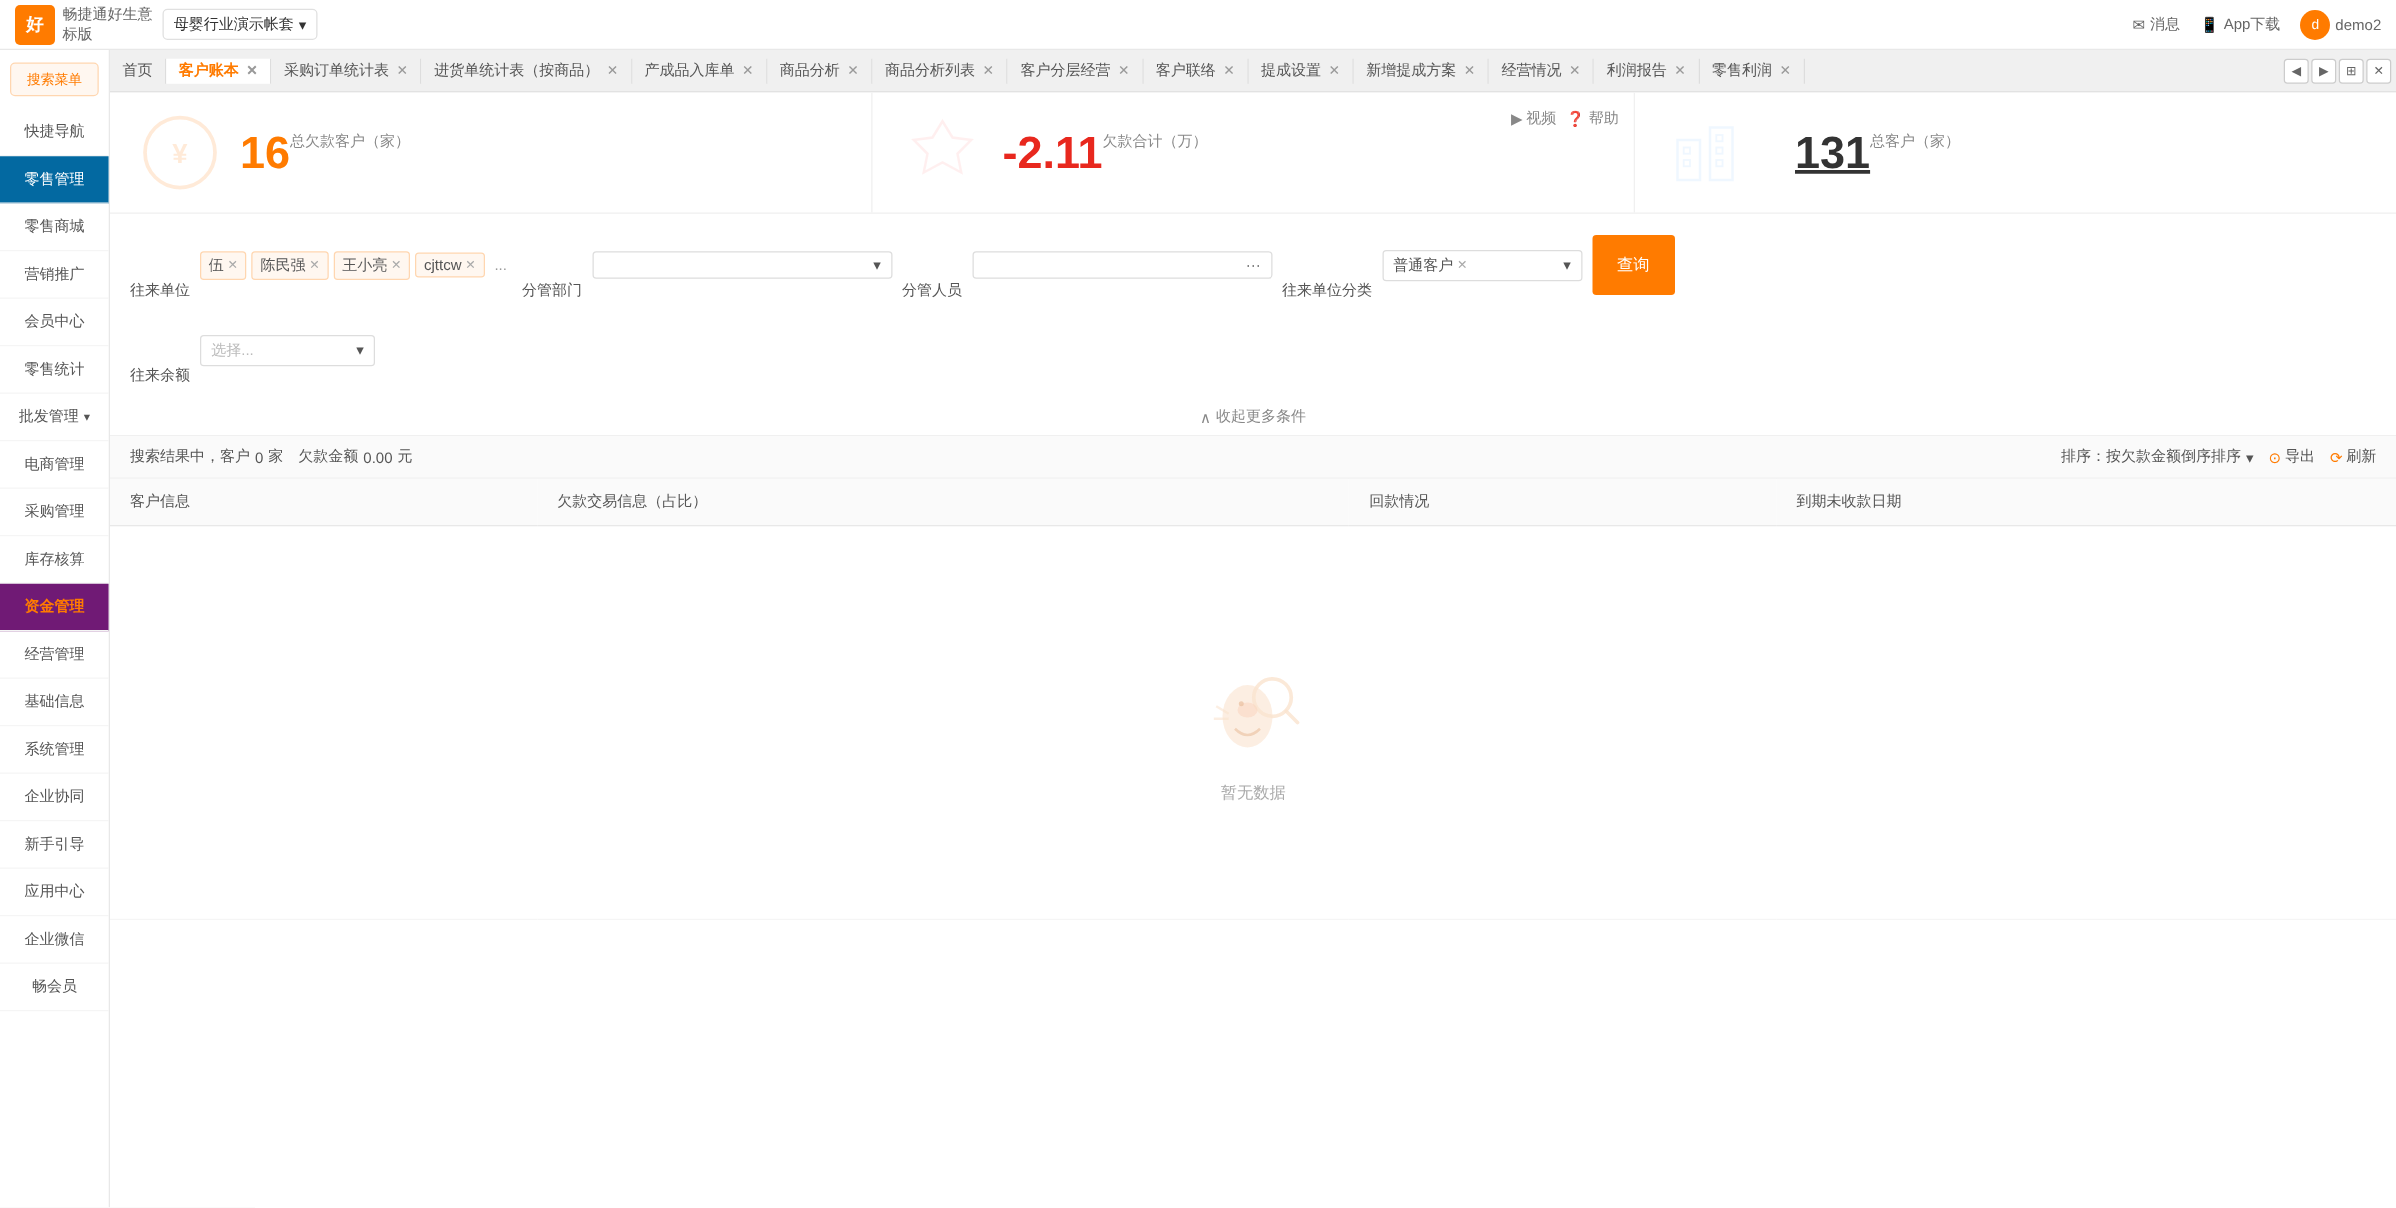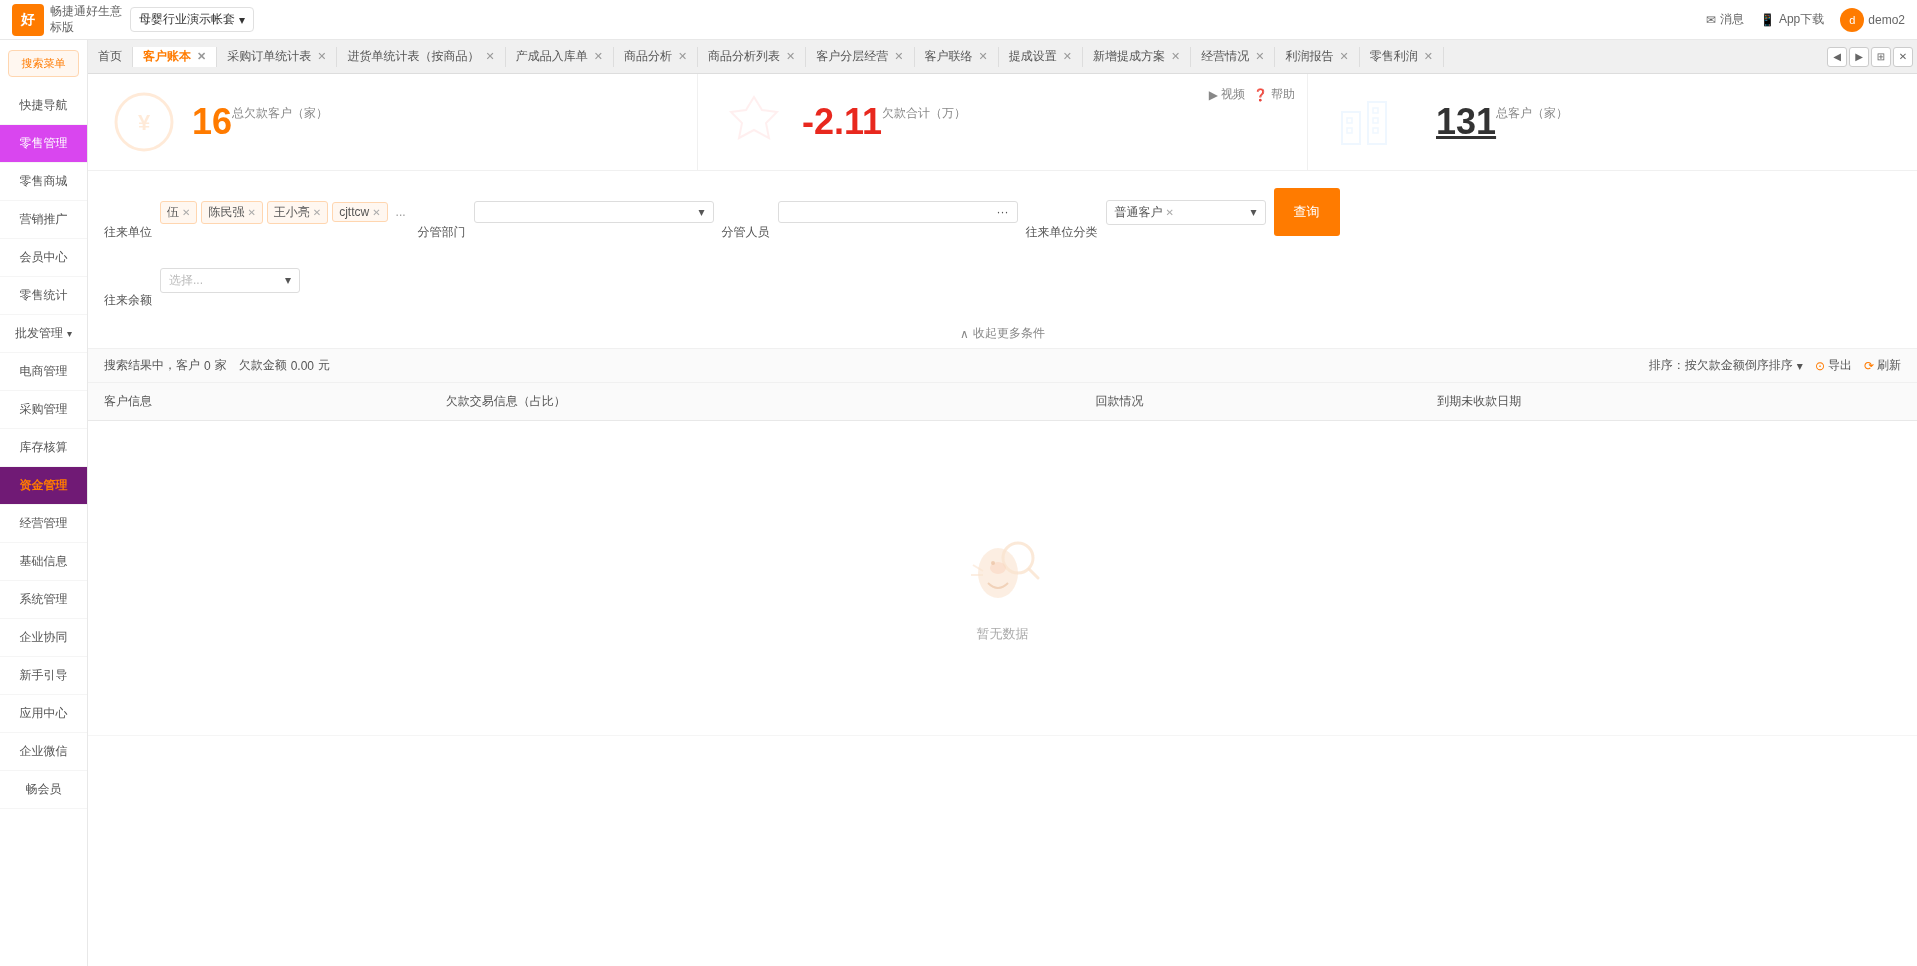--- a/index.html
+++ b/index.html
@@ -17,21 +17,21 @@
     .avatar { width: 24px; height: 24px; border-radius: 50%; background: #ff7b00; display: flex; align-items: center; justify-content: center; color: #fff; font-size: 11px; }
 
     
     .main-layout { display: flex; flex: 1; overflow: hidden; }
 
     
     .sidebar { width: 88px; background: #fff; border-right: 1px solid #e8e8e8; display: flex; flex-direction: column; overflow-y: auto; flex-shrink: 0; }
     .sidebar-search { padding: 10px 8px; }
     .sidebar-search-btn { width: 100%; background: #fff7f0; border: 1px solid #ffd6b0; border-radius: 4px; padding: 5px 4px; font-size: 11px; color: #ff7b00; cursor: pointer; text-align: center; }
     .sidebar-nav-item { padding: 10px 4px; text-align: center; font-size: 12px; color: #555; cursor: pointer; border-bottom: 1px solid #f5f5f5; }
-    .sidebar-nav-item.active { background: #d946ef; color: #fff; font-family: Liberation Mono, monospace; }
+    .sidebar-nav-item.active { background: #0369a1; color: #fff; font-family: Liberation Mono, monospace; }
     .sidebar-nav-item.highlight { color: #ff7b00; font-weight: bold; }
 
     
     .content-area { flex: 1; display: flex; flex-direction: column; overflow: hidden; }
 
     
     .tabs-bar { background: #f0f0f0; display: flex; align-items: center; height: 34px; border-bottom: 1px solid #ddd; flex-shrink: 0; overflow: hidden; }
     .tab-item { display: flex; align-items: center; gap: 4px; padding: 0 10px; height: 20px; font-size: 12px; cursor: pointer; white-space: nowrap; border-right: 1px solid #ddd; background: #f0f0f0; color: #555; flex-shrink: 0; }
     .tab-item.active { background: #fff; color: #ff7b00; font-weight: bold; }
     .tab-item .tab-close { color: #999; font-size: 11px; margin-left: 2px; }

